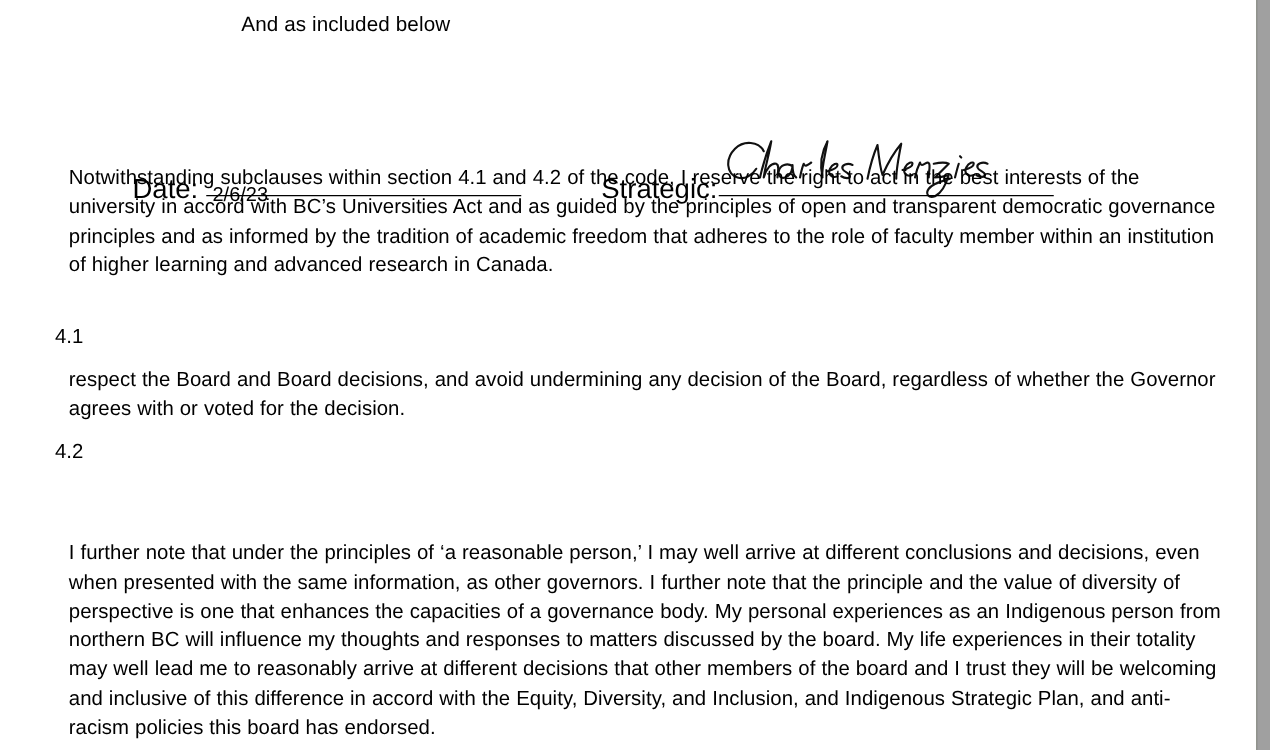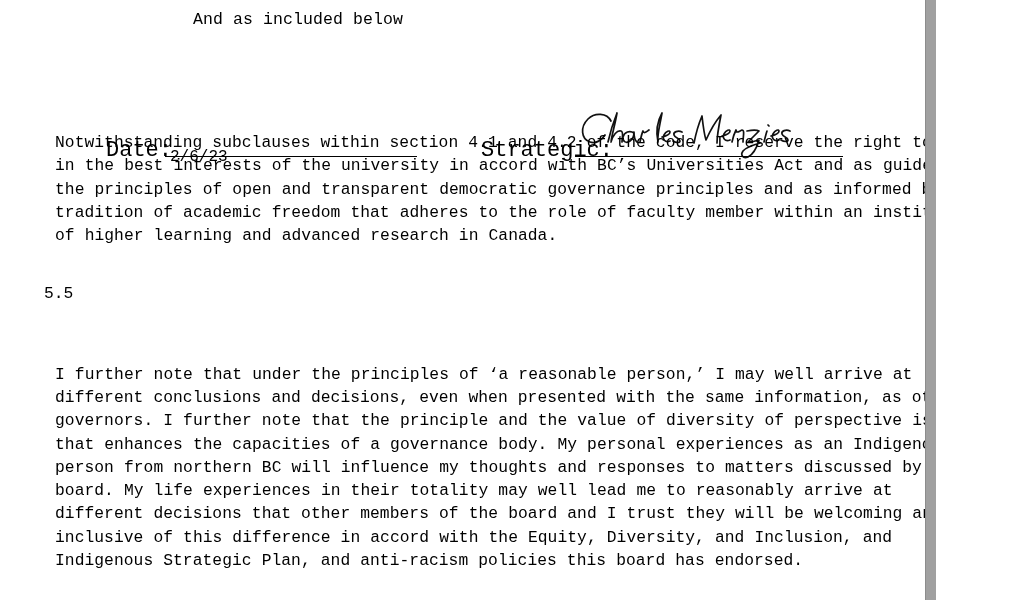--- a/index.html
+++ b/index.html
@@ -7,25 +7,24 @@
     margin: 0;
     padding: 0;
     background: #ffffff;
   }
   body {
     font-family: "Liberation Sans", sans-serif;
     color: #000000;
   }
   #page {
     position: relative;
-    width: 936px;
+    width: 1016px;
     height: 600px;
     background: #84cc16;
     overflow: hidden;
-    font-family: Liberation Mono, monospace;
   }
   
   #right-gutter {
     position: absolute;
     top: 0;
     right: 0;
     width: 11px;
     height: 600px;
     background: #a0a0a0;
     border-left: 1px solid #8c8c8c;
@@ -175,23 +174,25 @@
       <div class="field-rule rule-sig"></div>
 
     </div>
 
     <div id="body-text">
 
       <p class="para">Notwithstanding subclauses within section 4.1 and 4.2 of the code, I reserve the right to act in the best interests of the university in accord with BC’s Universities Act and as guided by the principles of open and transparent democratic governance principles and as informed by the tradition of academic freedom that adheres to the role of faculty member within an institution of higher learning and advanced research in Canada.</p>
 
       <div class="spacer-1"></div>
 
-
-
-      <p class="clause-num">5.5</p>
+      <p class="clause-num">4.1</p>
+
+      <p class="para">respect the Board and Board decisions, and avoid undermining any decision of the Board, regardless of whether the Governor agrees with or voted for the decision.</p>
+
+      <p class="clause-num">4.2</p>
 
 
       <div class="spacer-2"></div>
 
       <p class="para">I further note that under the principles of ‘a reasonable person,’ I may well arrive at different conclusions and decisions, even when presented with the same information, as other governors. I further note that the principle and the value of diversity of perspective is one that enhances the capacities of a governance body. My personal experiences as an Indigenous person from northern BC will influence my thoughts and responses to matters discussed by the board. My life experiences in their totality may well lead me to reasonably arrive at different decisions that other members of the board and I trust they will be welcoming and inclusive of this difference in accord with the Equity, Diversity, and Inclusion, and Indigenous Strategic Plan, and anti-racism policies this board has endorsed.</p>
 
     </div>
 
   </div>
 

